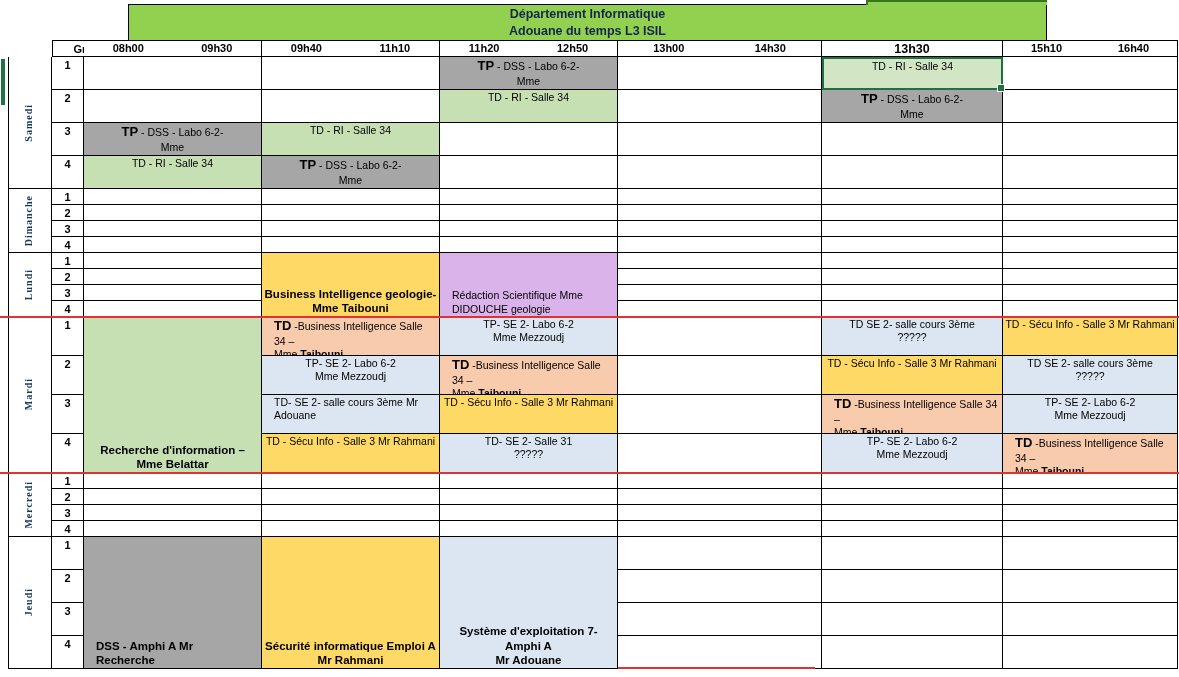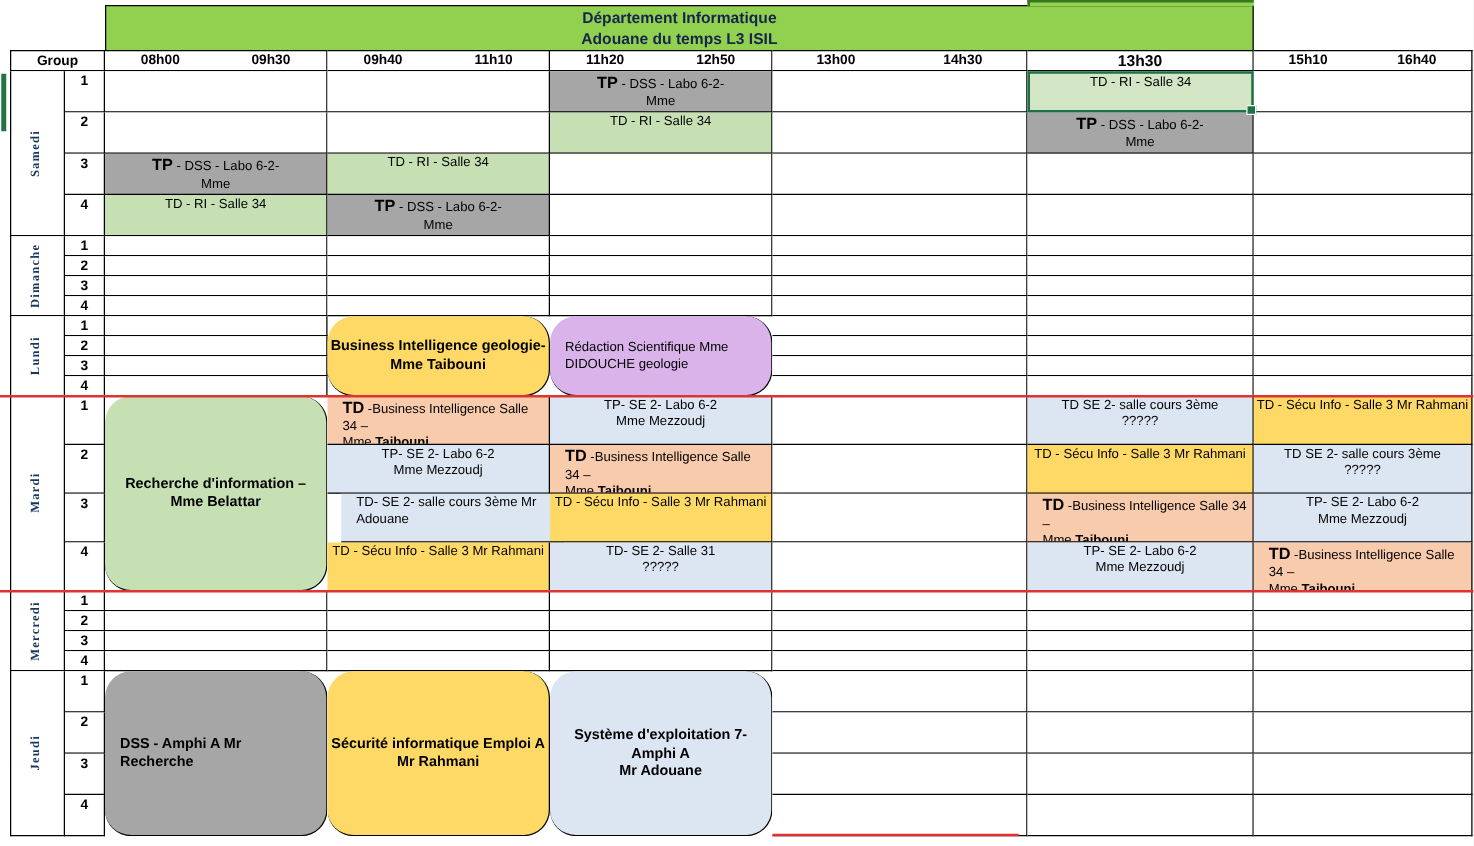--- a/index.html
+++ b/index.html
@@ -1,23 +1,23 @@
 <!DOCTYPE html>
 <html><head>
 <meta charset="utf-8">
 <style>
   html,body{margin:0;padding:0;background:#e8e8e8;}
   .sheet{position:relative;width:1179px;height:677px;background:#ffffff;overflow:hidden;
          font-family:"Liberation Sans", sans-serif;}
-  .abs{position:absolute;box-sizing:border-box;}
+  .abs{position:absolute;box-sizing:border-box;margin-left:44px;}
   
   .cell{position:absolute;box-sizing:border-box;border-right:1px solid #000;border-bottom:1px solid #000;
         background:#fff;display:flex;flex-direction:column;align-items:center;justify-content:flex-start;
         text-align:center;overflow:hidden;padding-top:1px;font-size:10.5px;line-height:1.28;color:#000;}
-  .vcenter{justify-content:center;border-radius:21px;}
+  .vcenter{justify-content:flex-end;}
   .leftal{align-items:flex-start;text-align:left;padding-left:12px;padding-right:2px;}
   .line{width:100%;}
   .s-r{font-weight:normal;}
   .s-b{font-weight:bold;}
   .s-bb{font-weight:bold;font-size:13px;}
   .bigtxt{font-size:11.5px;}
   
   .daywrap{display:flex;align-items:center;justify-content:center;padding:0;}
   .daylbl{writing-mode:vertical-rl;transform:rotate(180deg);font-family:"Liberation Serif", serif;
           font-weight:bold;font-size:10px;color:#17375e;letter-spacing:1px;white-space:nowrap;}
@@ -240,21 +240,21 @@
         <div class="line"><span class="s-b">Mme Belattar</span></div>
       </div>
       <div class="cell leftal" style="left: 262px; top: 317px; width: 178px; height: 39px; background: rgb(248, 203, 173);">
         <div class="line"><span class="s-bb">TD</span><span class="s-r"> -Business Intelligence Salle 34 –</span></div>
         <div class="line"><span class="s-r">Mme </span><span class="s-b">Taibouni</span></div>
       </div>
       <div class="cell" style="left: 262px; top: 356px; width: 178px; height: 39px; background: rgb(220, 230, 242);">
         <div class="line"><span class="s-r">TP- SE 2- Labo 6-2</span></div>
         <div class="line"><span class="s-r">Mme Mezzoudj</span></div>
       </div>
-      <div class="cell leftal" style="left: 262px; top: 395px; width: 178px; height: 39px; background: rgb(220, 230, 242); margin-left: 11px;">
+      <div class="cell leftal" style="left: 262px; top: 395px; width: 178px; height: 39px; background: rgb(220, 230, 242);">
         <div class="line"><span class="s-r">TD- SE 2- salle cours 3ème Mr</span></div>
         <div class="line"><span class="s-r">Adouane</span></div>
       </div>
       <div class="cell" style="left: 262px; top: 434px; width: 178px; height: 39px; background: rgb(255, 217, 102);">
         <div class="line"><span class="s-r">TD - Sécu Info - Salle 3 Mr Rahmani</span></div>
       </div>
       <div class="cell" style="left: 440px; top: 317px; width: 178px; height: 39px; background: rgb(220, 230, 242);">
         <div class="line"><span class="s-r">TP- SE 2- Labo 6-2</span></div>
         <div class="line"><span class="s-r">Mme Mezzoudj</span></div>
       </div>

